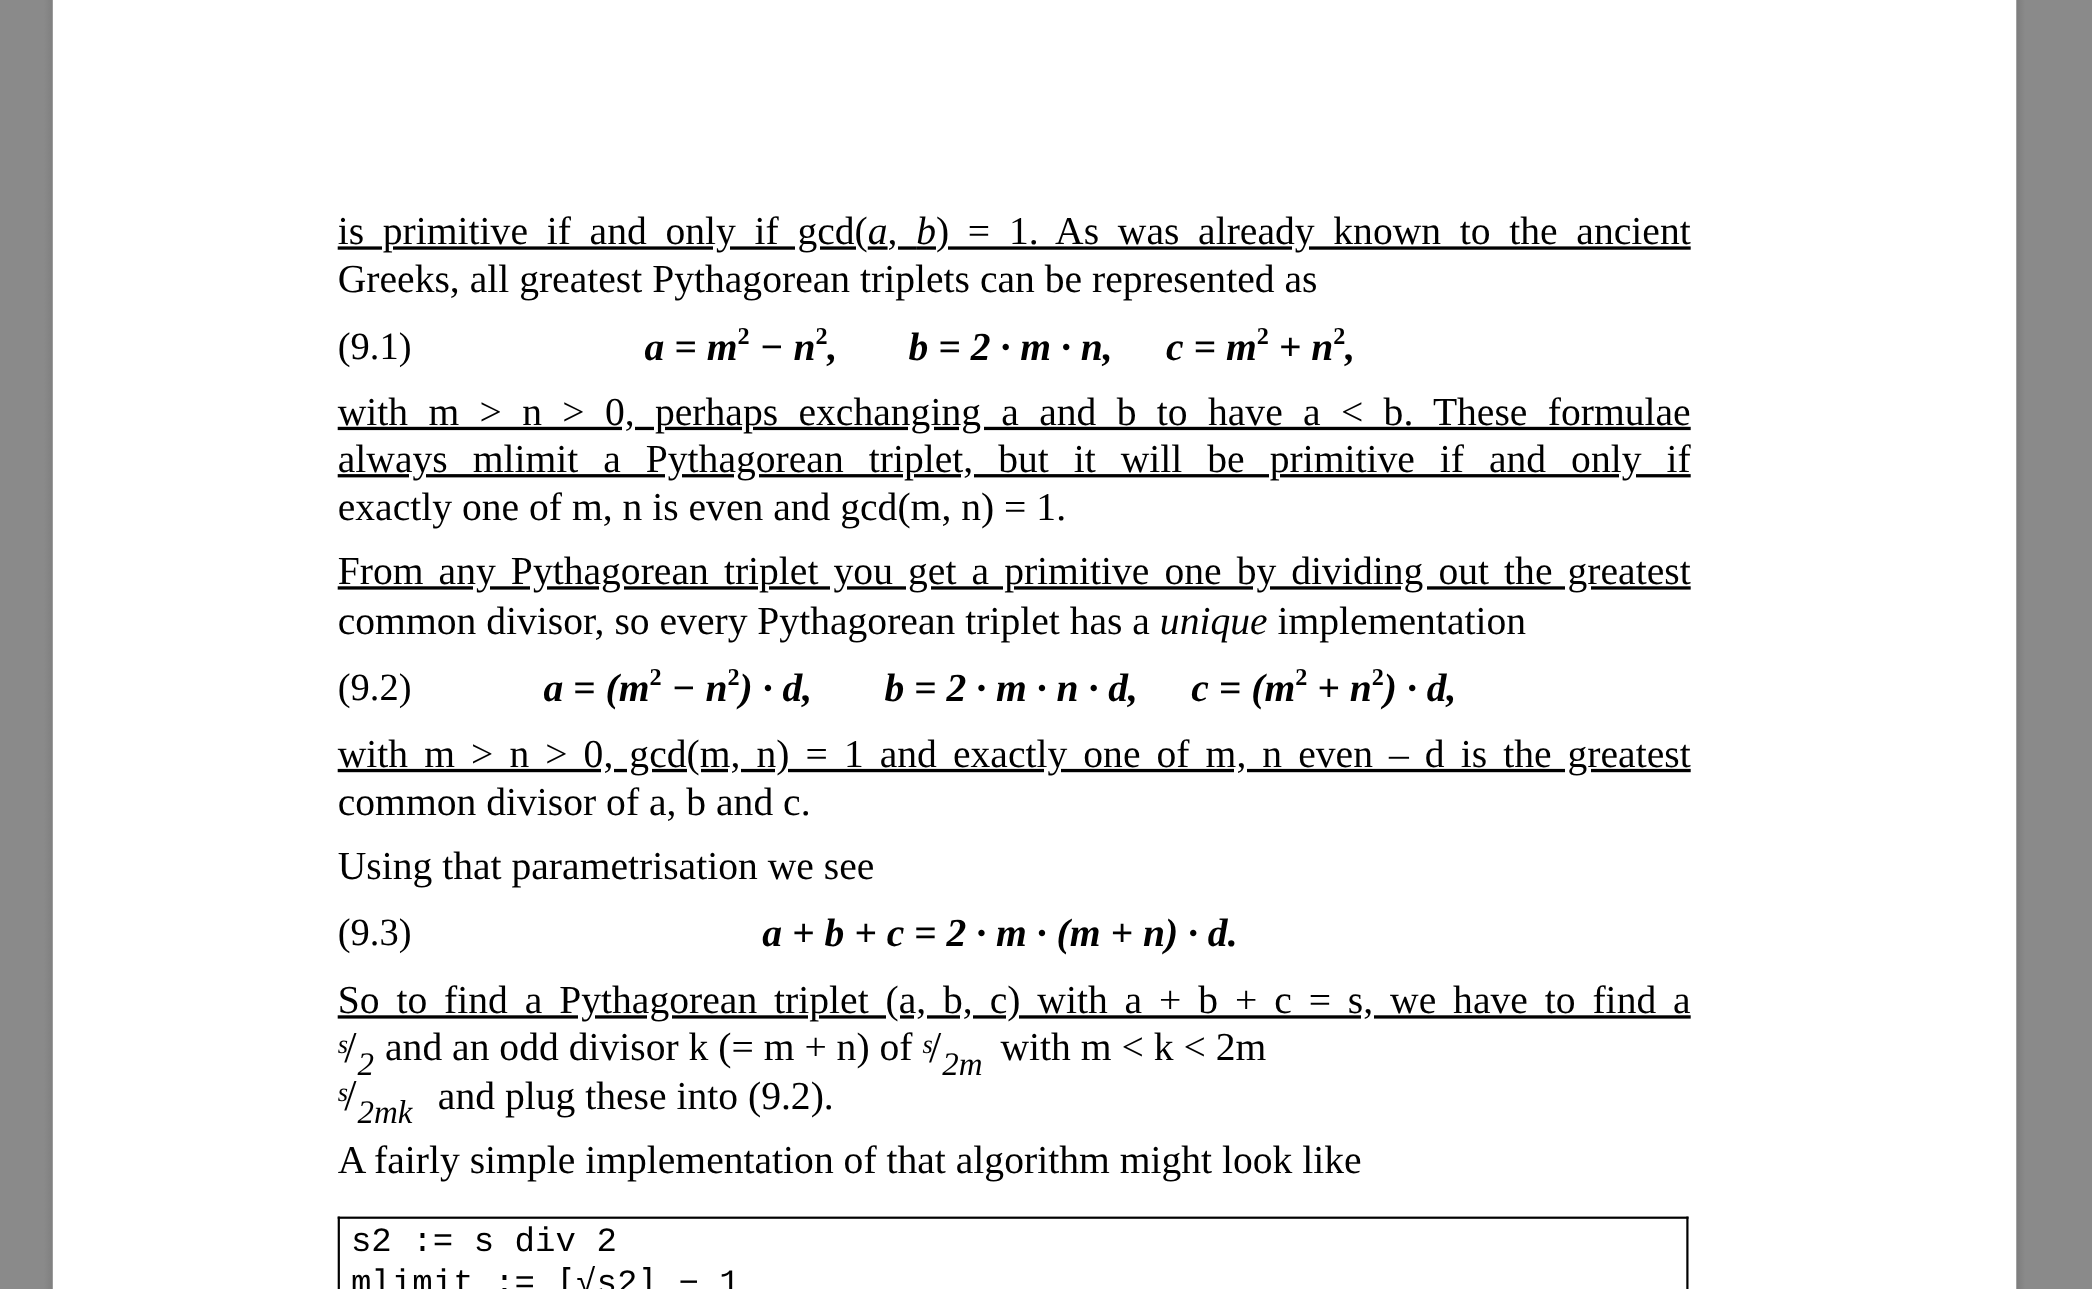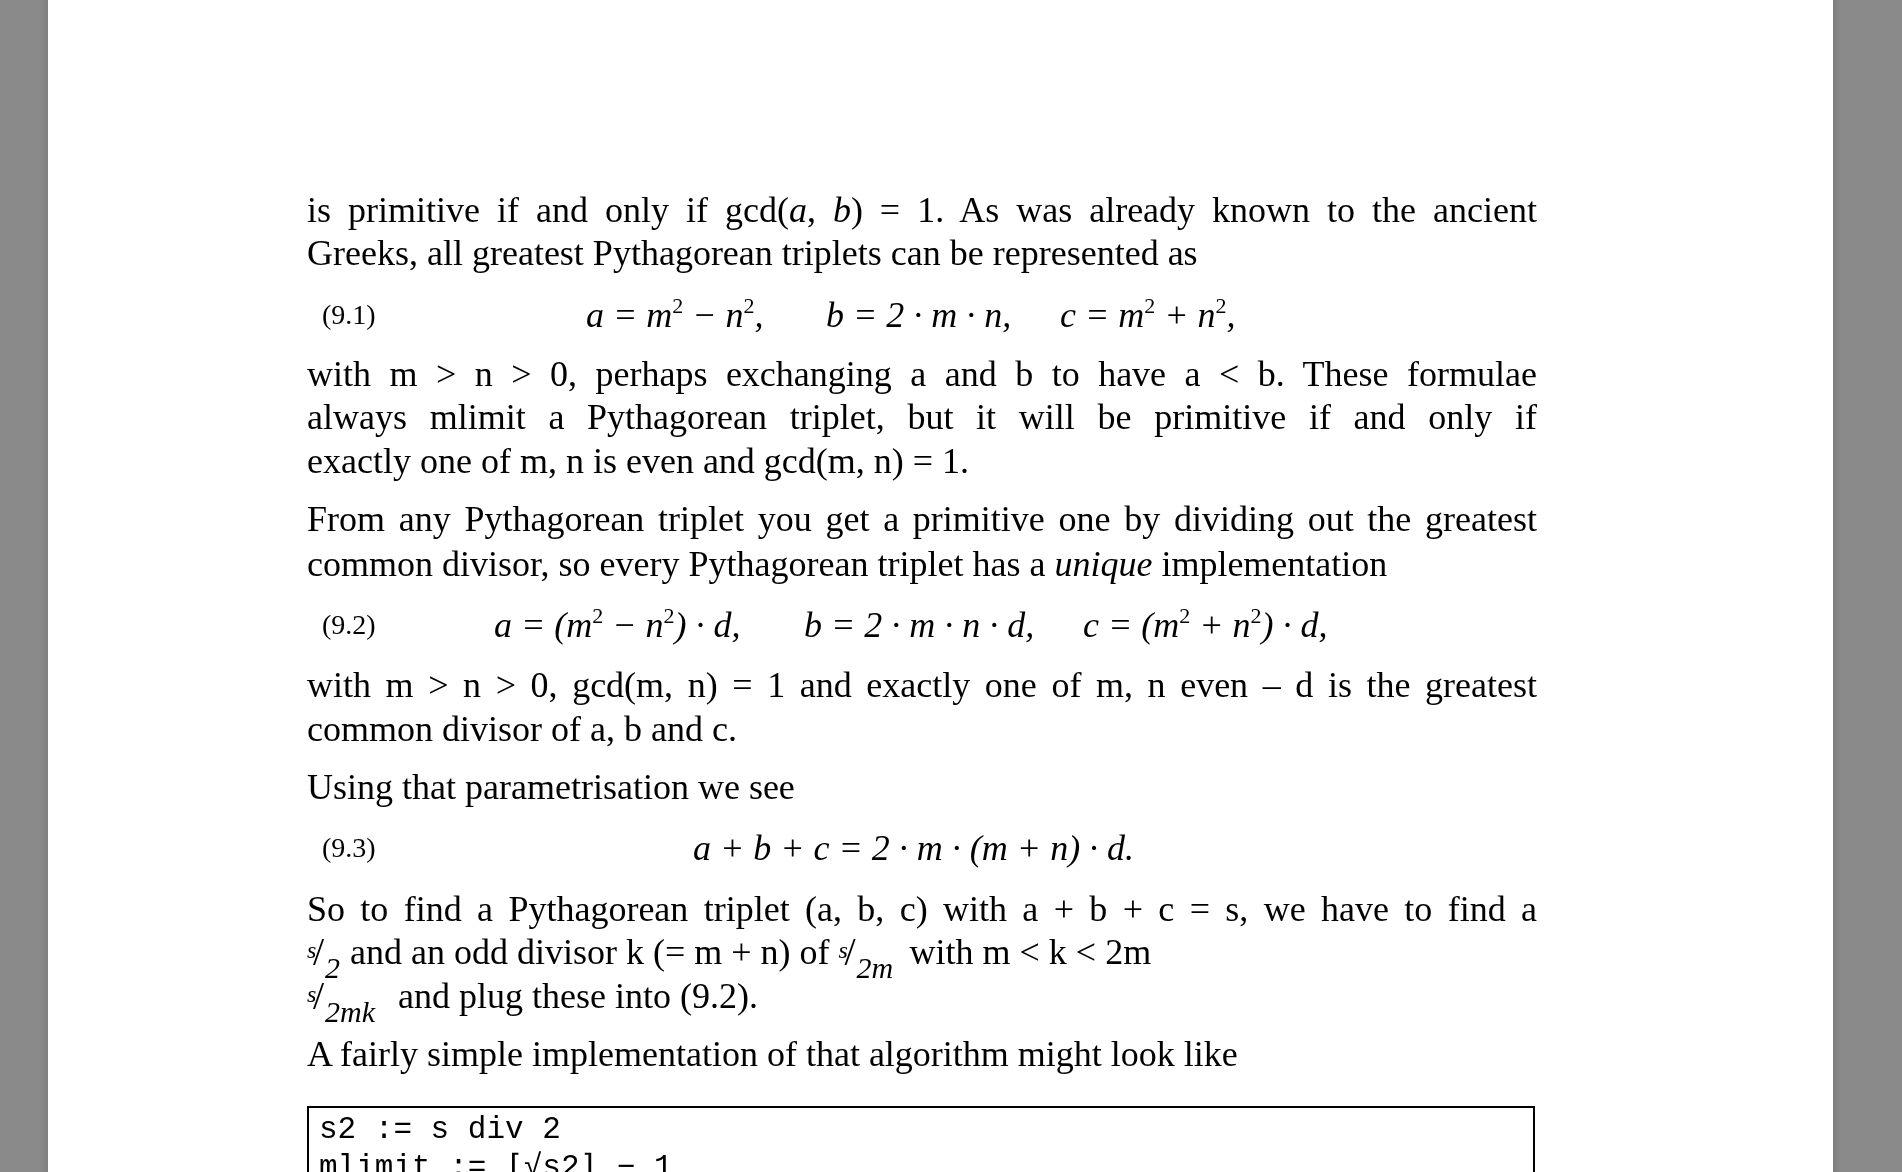--- a/index.html
+++ b/index.html
@@ -14,23 +14,23 @@
     background:#fff;
   }
   .shadow-l { position:absolute; left:40px; top:0; width:8px; height:1172px;
     background:linear-gradient(to right, rgba(0,0,0,0), rgba(0,0,0,0.08)); }
   .shadow-r { position:absolute; left:1833px; top:0; width:8px; height:1172px;
     background:linear-gradient(to right, rgba(0,0,0,0.10), rgba(0,0,0,0)); }
   .line {
     position:absolute; left:307px; width:1230px;
     font-size:36px; line-height:44px; white-space:nowrap;
   }
-  .just { text-align:justify; text-align-last:justify; }
-  .eqnum { position:absolute; left:322px; font-size:28px; line-height:44px; }
-  .eq { position:absolute; font-size:36px; line-height:44px; white-space:nowrap; }
+  .just { text-align:justify; text-align-last:justify;text-decoration:underline; }
+  .eqnum { position:absolute; left:307px; font-size:35px; line-height:44px; }
+  .eq { position:absolute; font-size:36px; line-height:44px; white-space:nowrap;font-weight:bold; }
   i, .m { font-style:italic; }
   sup { font-size:22px; vertical-align:14px; line-height:0; font-style:normal; }
   .frac { display:inline-block; position:relative; width:34px; height:44px; vertical-align:top; }
   .frac .n { position:absolute; left:0; top:-2px; font-size:24px; font-style:italic; }
   .frac .s { position:absolute; left:6px; top:0; font-size:40px; }
   .frac .d { position:absolute; left:18px; top:16px; font-size:30px; font-style:italic; white-space:nowrap; }
   .code-box {
     position:absolute; left:307px; top:1106px; width:1224px; height:80px;
     border:2px solid #000; border-bottom:none; background:#fff;
   }

